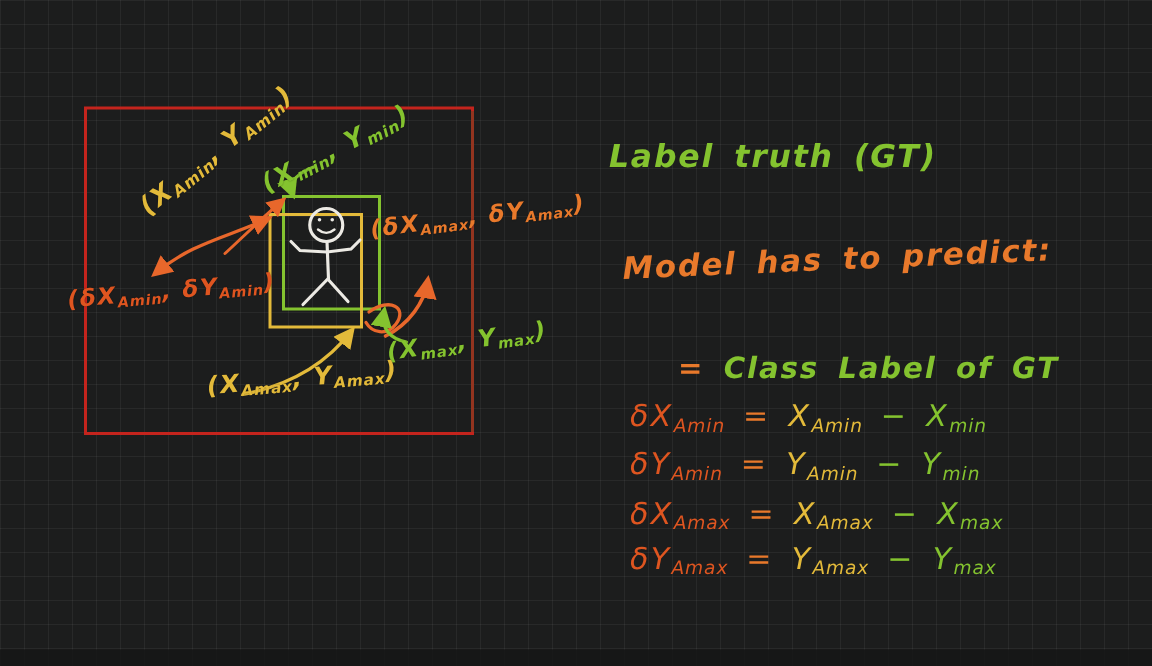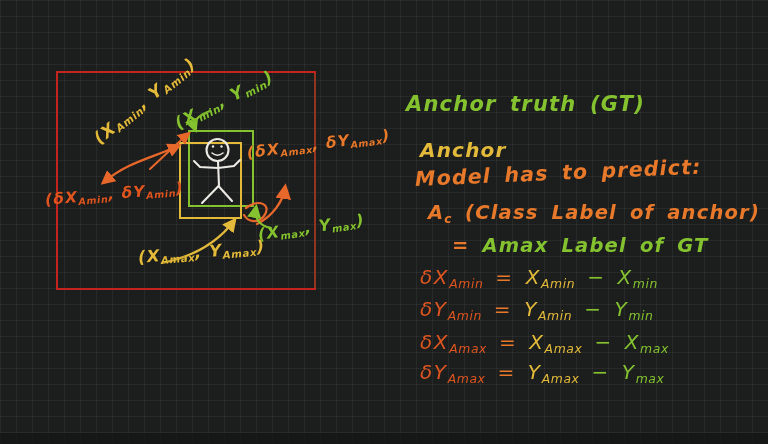--- a/index.html
+++ b/index.html
@@ -75,29 +75,27 @@
   <div class="lbl" style="left: 176px; top: 114px; font-size: 17px; transform: rotate(-27deg); color: rgb(132, 195, 47);"><span>(X</span><span class="sub">min</span><span>, Y</span><span class="sub">min</span><span>)</span></div>
 
   <div class="lbl" style="left: 247px; top: 144px; font-size: 15.5px; transform: rotate(-7deg); color: rgb(232, 121, 43);"><span>(δX</span><span class="sub">Amax</span><span>, δY</span><span class="sub">Amax</span><span>)</span></div>
 
   <div class="lbl" style="left: 45px; top: 191px; font-size: 15.5px; transform: rotate(-5deg); color: rgb(222, 85, 32);"><span>(δX</span><span class="sub">Amin</span><span>, δY</span><span class="sub">Amin</span><span>)</span></div>
 
   <div class="lbl" style="left: 258px; top: 225px; font-size: 16px; transform: rotate(-8deg); color: rgb(132, 195, 47);"><span>(X</span><span class="sub">max</span><span>, Y</span><span class="sub">max</span><span>)</span></div>
 
   <div class="lbl" style="left: 138px; top: 248px; font-size: 16.5px; transform: rotate(-5deg); color: rgb(227, 186, 58);"><span>(X</span><span class="sub">Amax</span><span>, Y</span><span class="sub">Amax</span><span>)</span></div>
 
-  <div class="note" style="left: 406px; top: 92px; font-size: 21px; color: rgb(132, 195, 47);">Anchor truth (GT)</div>
+  <div class="note" style="left: 406px; top: 92px; font-size: 21px; color: rgb(132, 195, 47);">Label truth (GT)</div>
 
-  <div class="note" style="left: 420px; top: 138px; font-size: 20px; color: rgb(227, 186, 58);">Anchor</div>
 
   <div class="note rot-n2" style="left: 415px; top: 167px; font-size: 20.5px; color: rgb(232, 121, 43);">Model has to predict:</div>
 
-  <div class="note" style="left: 428px; top: 201px; font-size: 19.5px; color: rgb(232, 121, 43);"><span>A</span><span class="sub">c</span><span> (Class Label of anchor)</span></div>
 
-  <div class="note" style="left:452px;top:234px;font-size:19.5px;"><span style="color: rgb(232, 121, 43);">= </span><span style="color: rgb(132, 195, 47);">Amax Label of GT</span></div>
+  <div class="note" style="left:452px;top:234px;font-size:19.5px;"><span style="color: rgb(232, 121, 43);">= </span><span style="color: rgb(132, 195, 47);">Class Label of GT</span></div>
 
   <div class="eq" style="left:420px;top:265px;"><span style="color: rgb(222, 85, 32);">δX</span><span class="sub" style="color: rgb(222, 85, 32);">Amin</span><span style="color: rgb(232, 121, 43);"> = </span><span style="color: rgb(227, 186, 58);">X</span><span class="sub" style="color: rgb(227, 186, 58);">Amin</span><span style="color: rgb(132, 195, 47);"> − </span><span style="color: rgb(132, 195, 47);">X</span><span class="sub" style="color: rgb(132, 195, 47);">min</span></div>
 
   <div class="eq" style="left:420px;top:297px;"><span style="color: rgb(222, 85, 32);">δY</span><span class="sub" style="color: rgb(222, 85, 32);">Amin</span><span style="color: rgb(232, 121, 43);"> = </span><span style="color: rgb(227, 186, 58);">Y</span><span class="sub" style="color: rgb(227, 186, 58);">Amin</span><span style="color: rgb(132, 195, 47);"> − </span><span style="color: rgb(132, 195, 47);">Y</span><span class="sub" style="color: rgb(132, 195, 47);">min</span></div>
 
   <div class="eq" style="left:420px;top:330px;"><span style="color: rgb(222, 85, 32);">δX</span><span class="sub" style="color: rgb(222, 85, 32);">Amax</span><span style="color: rgb(232, 121, 43);"> = </span><span style="color: rgb(227, 186, 58);">X</span><span class="sub" style="color: rgb(227, 186, 58);">Amax</span><span style="color: rgb(132, 195, 47);"> − </span><span style="color: rgb(132, 195, 47);">X</span><span class="sub" style="color: rgb(132, 195, 47);">max</span></div>
 
   <div class="eq" style="left:420px;top:360px;"><span style="color: rgb(222, 85, 32);">δY</span><span class="sub" style="color: rgb(222, 85, 32);">Amax</span><span style="color: rgb(232, 121, 43);"> = </span><span style="color: rgb(227, 186, 58);">Y</span><span class="sub" style="color: rgb(227, 186, 58);">Amax</span><span style="color: rgb(132, 195, 47);"> − </span><span style="color: rgb(132, 195, 47);">Y</span><span class="sub" style="color: rgb(132, 195, 47);">max</span></div>
 
   <div class="bottom-shade"></div>

